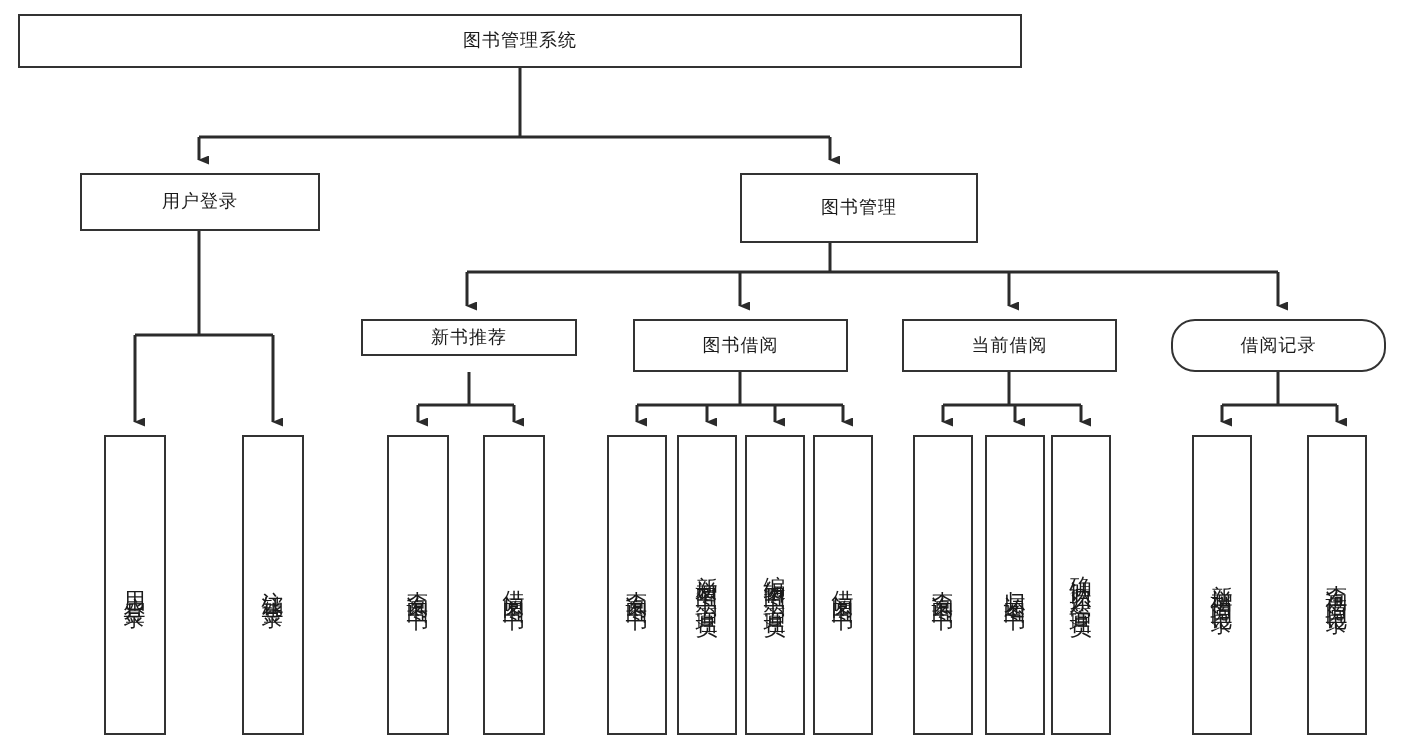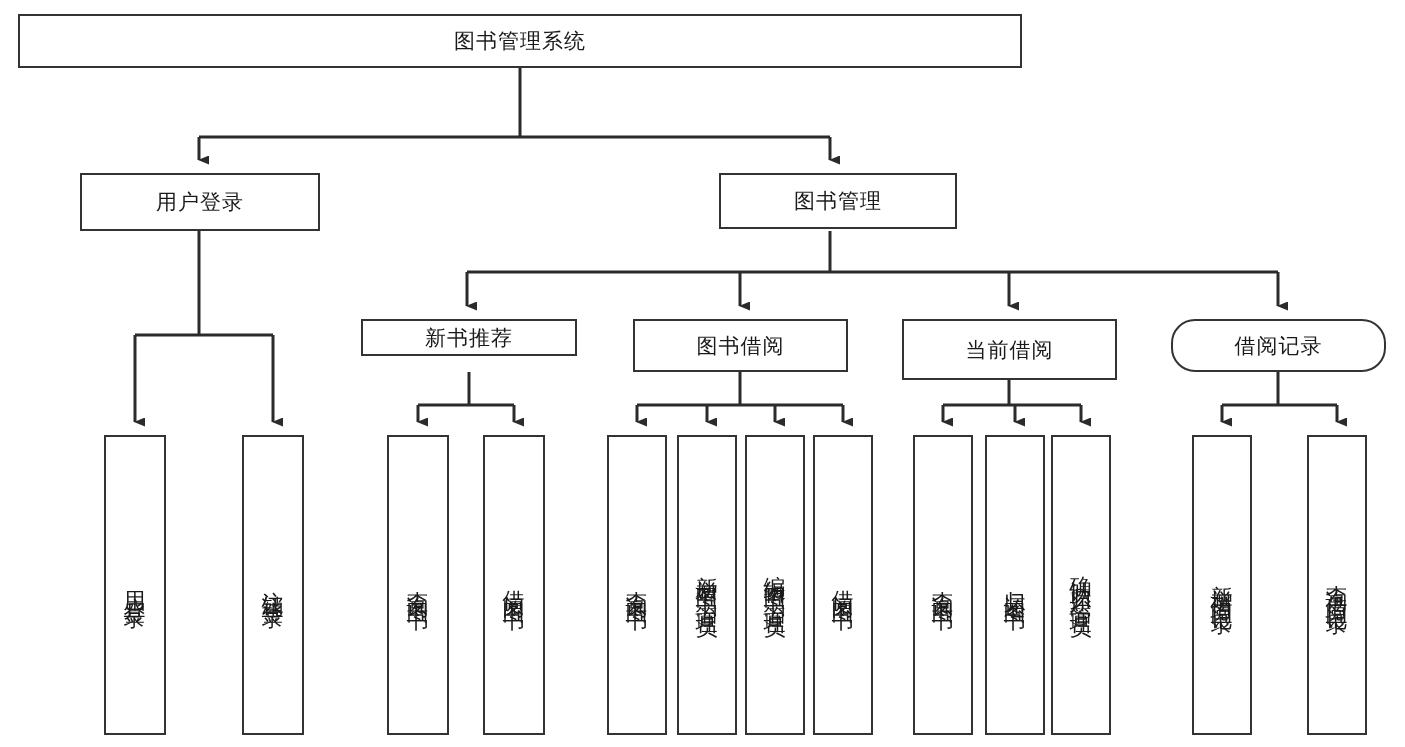--- a/index.html
+++ b/index.html
@@ -30,21 +30,21 @@
     position: absolute;
     box-sizing: border-box;
     border: 2px solid #333333;
     background: #ffffff;
     display: flex;
     align-items: center;
     justify-content: center;
     color: #1a1a1a;
   }
   .node.horizontal {
-    font-size: 21px;
+    font-size: 18px;
     letter-spacing: 1px;
     line-height: 1.2;
     padding: 0 6px;
   }
   .node.vertical {
     writing-mode: vertical-rl;
     text-orientation: upright;
     font-size: 22px;
     letter-spacing: 6px;
     line-height: 1.05;
@@ -125,31 +125,31 @@
     </g>
   </svg>
 
   <div class="node horizontal" style="left:18px; top:14px; width:1004px; height:54px;">
     <span>图书管理系统</span>
   </div>
 
   <div class="node horizontal" style="left:80px; top:173px; width:240px; height:58px;">
     <span>用户登录</span>
   </div>
-  <div class="node horizontal" style="left:719px; top:173px; width:238px; height:56px;">
+  <div class="node horizontal" style="left:740px; top:173px; width:238px; height:70px;">
     <span>图书管理</span>
   </div>
 
   <div class="node horizontal" style="left:361px; top:319px; width:216px; height:37px;">
     <span>新书推荐</span>
   </div>
   <div class="node horizontal" style="left:633px; top:319px; width:215px; height:53px;align-items:center;">
     <span>图书借阅</span>
   </div>
-  <div class="node horizontal" style="left:902px; top:319px; width:215px; height:61px;">
+  <div class="node horizontal" style="left:902px; top:319px; width:215px; height:53px;">
     <span>当前借阅</span>
   </div>
   <div class="node horizontal" style="left:1171px; top:319px; width:215px; height:53px;border-radius:24px;">
     <span>借阅记录</span>
   </div>
 
   <div class="node vertical" style="left:104px; top:435px; width:62px; height:300px;">
     <span class="vtext">用户登录</span>
   </div>
   <div class="node vertical" style="left:242px; top:435px; width:62px; height:300px;">

